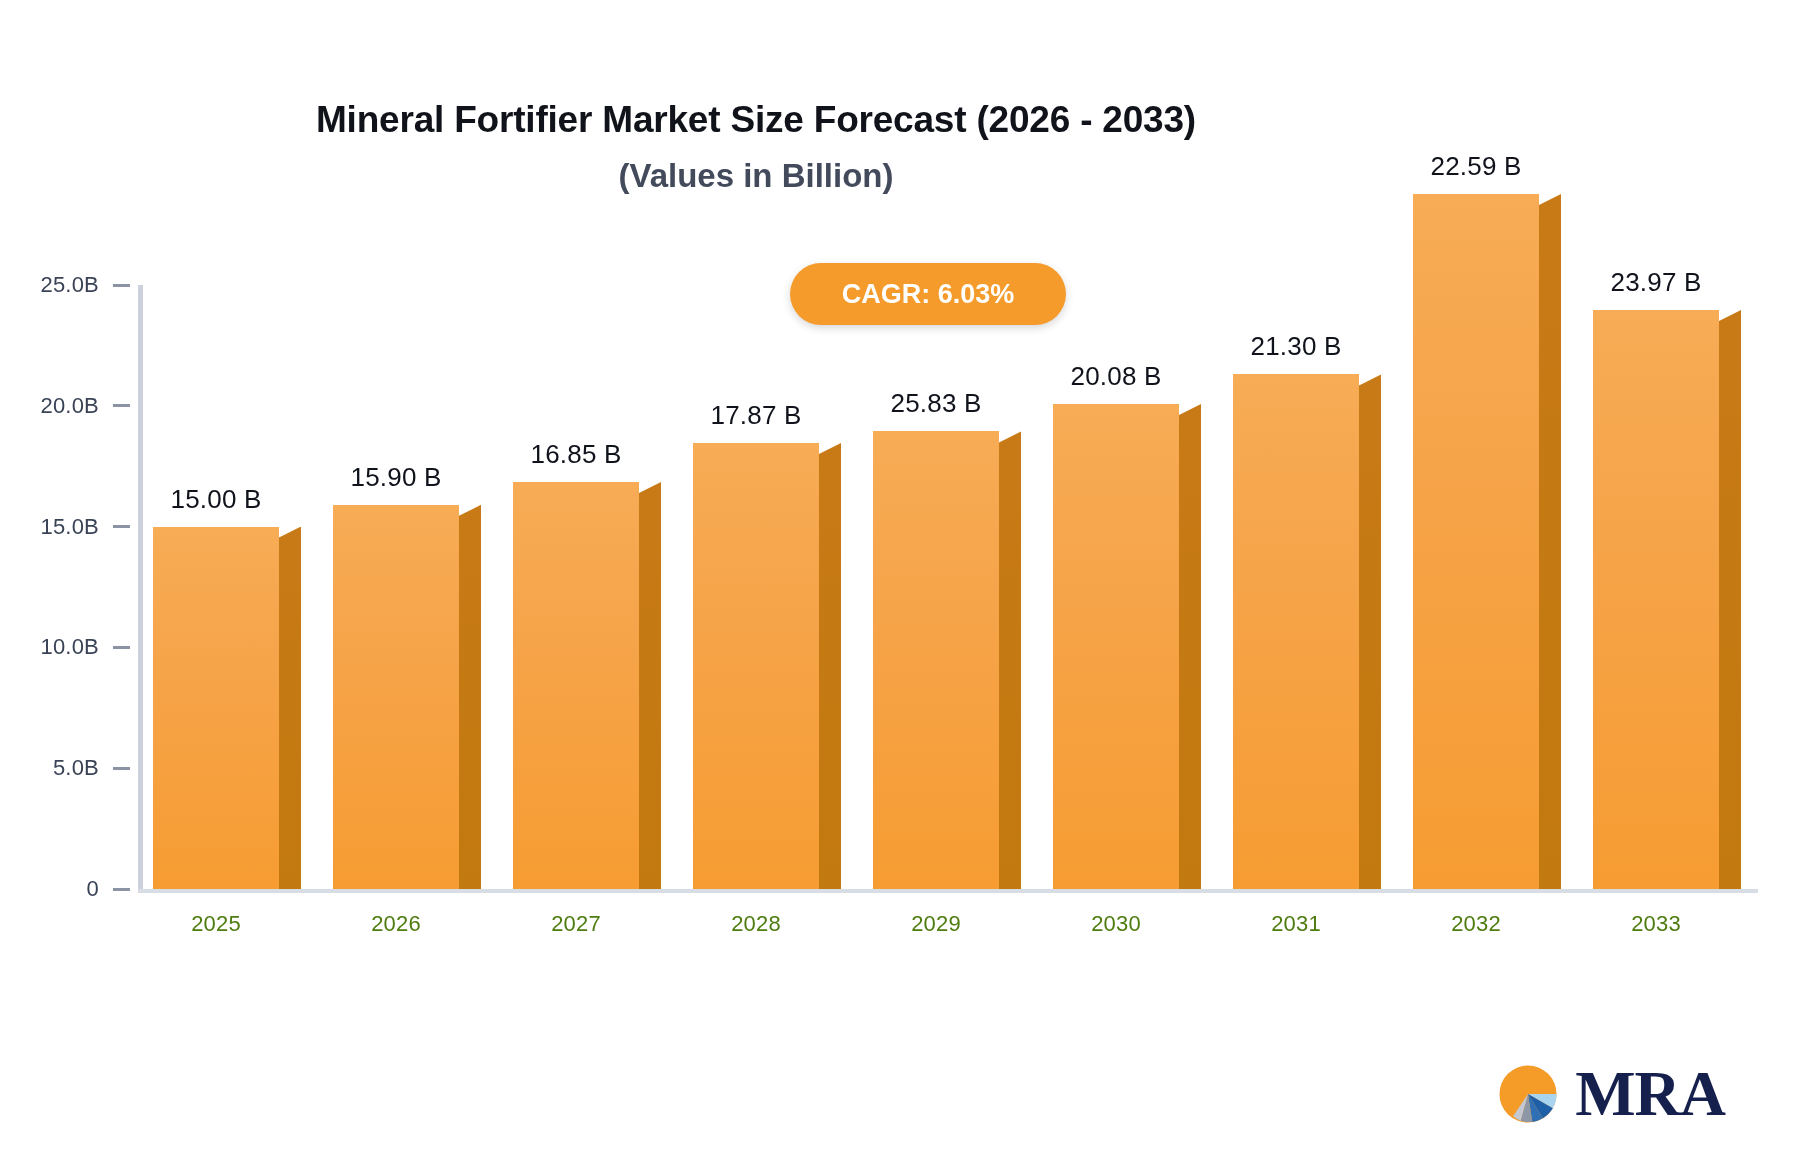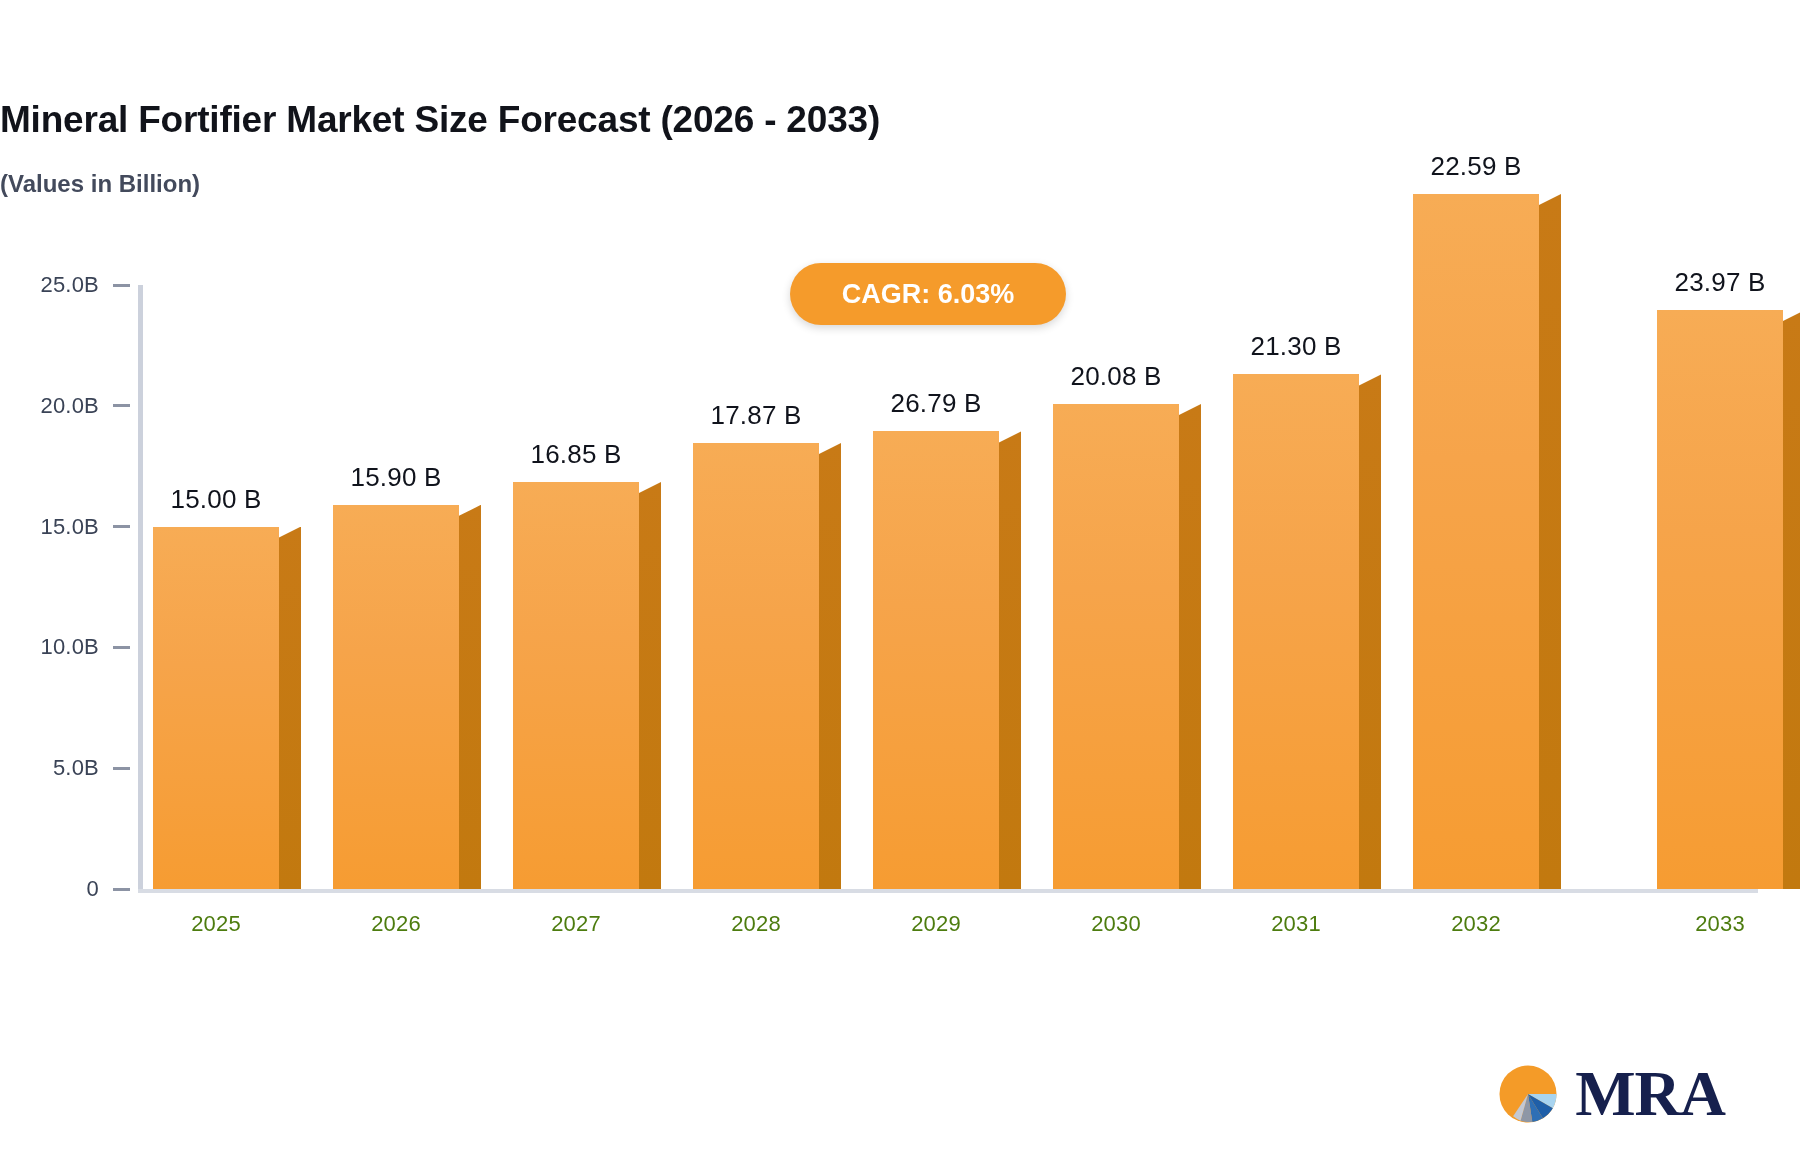--- a/index.html
+++ b/index.html
@@ -18,32 +18,33 @@
     height: 1156px;
     background: #ffffff;
   }
 
   
   #title-block {
     position: absolute;
     top: 100px;
     left: 0;
     width: 1512px;
+    text-align: center;
   }
   #chart-title {
     font-size: 37px;
     font-weight: bold;
     color: #11131a;
     letter-spacing: -0.2px;
     line-height: 1.1;
     white-space: nowrap;
   }
   #chart-subtitle {
-    margin-top: 30px;
-    font-size: 24px;
+    margin-top: 17px;
+    font-size: 33px;
     font-weight: bold;
     color: #434a5c;
     line-height: 1.1;
   }
 
   
   #cagr-badge {
     position: absolute;
     left: 790px;
     top: 263px;
@@ -263,21 +264,21 @@
             <div class="bar-side"></div>
           </div>
           <div class="bar-value">17.87 B</div>
           <div class="bar-xlabel">2028</div>
         </div>
         <div class="bar-group" style="left: 735px; width: 126px; height: 457.59px;">
           <div class="bar-3d">
             <div class="bar-front"></div>
             <div class="bar-side"></div>
           </div>
-          <div class="bar-value">26.79 B</div>
+          <div class="bar-value">25.83 B</div>
           <div class="bar-xlabel">2029</div>
         </div>
         <div class="bar-group" style="left: 915px; width: 126px; height: 485.133px;">
           <div class="bar-3d">
             <div class="bar-front"></div>
             <div class="bar-side"></div>
           </div>
           <div class="bar-value">20.08 B</div>
           <div class="bar-xlabel">2030</div>
         </div>
@@ -290,21 +291,21 @@
           <div class="bar-xlabel">2031</div>
         </div>
         <div class="bar-group" style="left: 1275px; width: 126px; height: 695px;">
           <div class="bar-3d">
             <div class="bar-front"></div>
             <div class="bar-side"></div>
           </div>
           <div class="bar-value">22.59 B</div>
           <div class="bar-xlabel">2032</div>
         </div>
-        <div class="bar-group" style="left: 1519px; width: 126px; height: 579.115px; border-radius: 9px;">
+        <div class="bar-group" style="left: 1455px; width: 126px; height: 579.115px; border-radius: 9px;">
           <div class="bar-3d">
             <div class="bar-front"></div>
             <div class="bar-side"></div>
           </div>
           <div class="bar-value">23.97 B</div>
           <div class="bar-xlabel">2033</div>
         </div>
       </div>
   </div>
 

